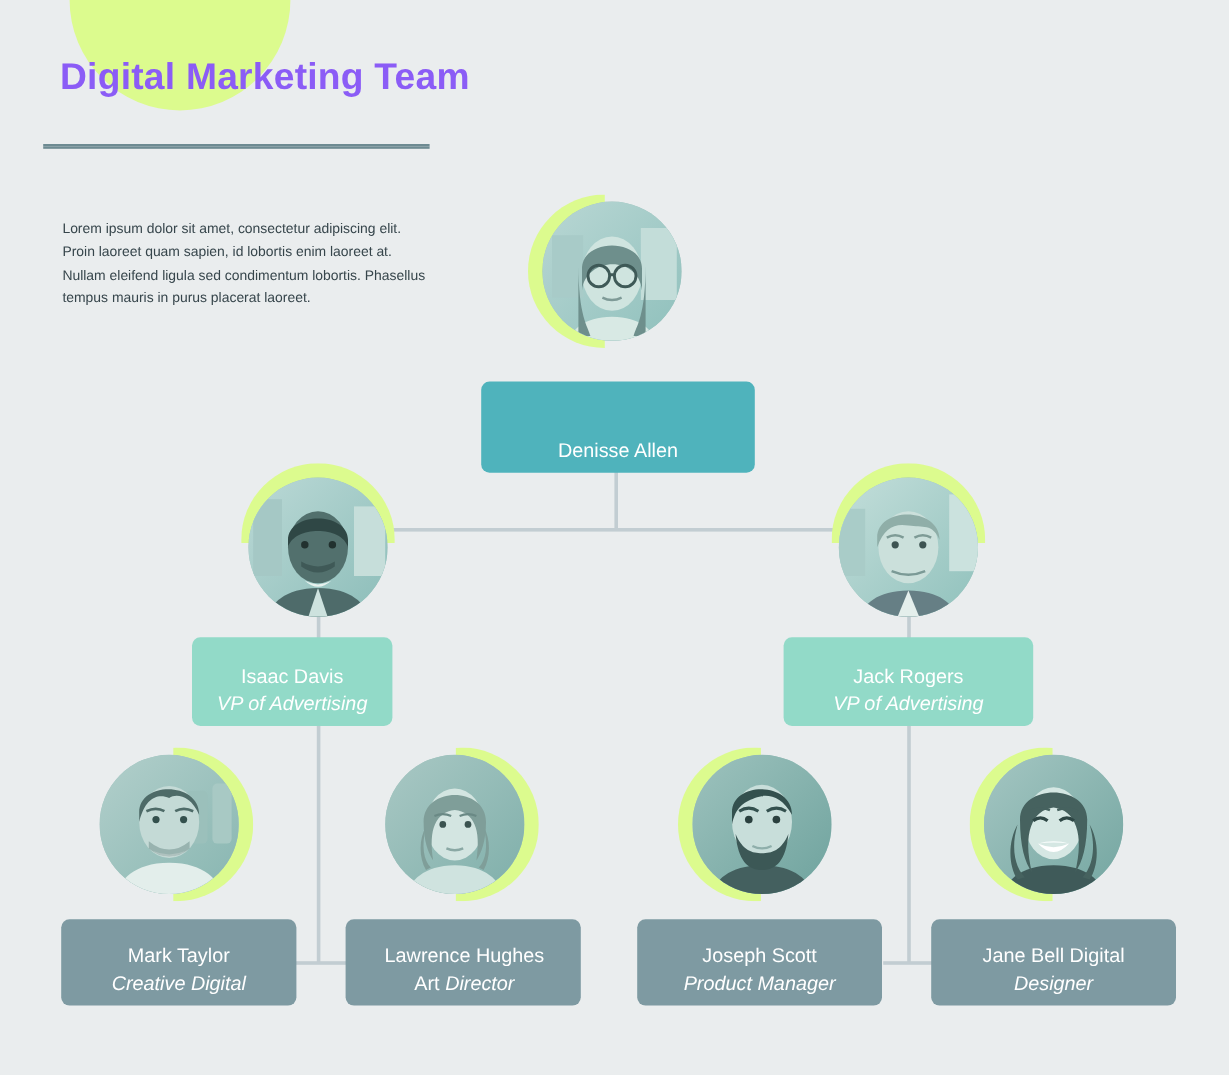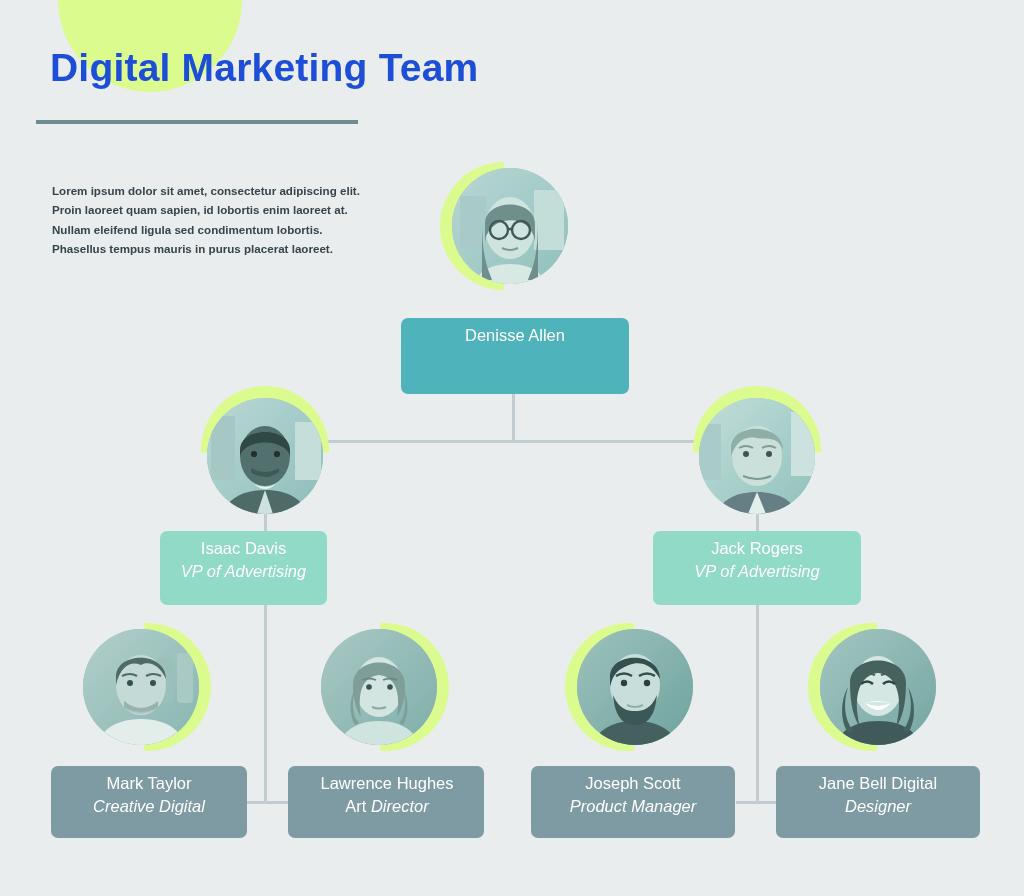--- a/index.html
+++ b/index.html
@@ -30,23 +30,23 @@
   
   #header {
     position: absolute;
     left: 0; top: 0;
     z-index: 3;
   }
   #page-title {
     position: absolute;
     left: 50px;
     top: 46px;
-    font-size: 39px;
+    font-size: 31px;
     font-weight: bold;
-    color: #1d4ed8;
+    color: #8b5cf6;
     letter-spacing: 0.2px;
     white-space: nowrap;
   }
   #subtitle-block {
     position: absolute;
     left: 36px;
     top: 120px;
     width: 322px;
   }
   .rule {
@@ -62,21 +62,21 @@
     white-space: nowrap;
   }
   #intro-paragraph {
     position: absolute;
     left: 52px;
     top: 181px;
     width: 312px;
     font-size: 11.6px;
     line-height: 19.4px;
     color: #36454B;
-    font-weight: bold;
+    font-weight: normal;
   }
 
   
   #connectors {
     position: absolute;
     left: 0; top: 0;
     width: 1024px;
     height: 896px;
     z-index: 2;
   }
@@ -113,21 +113,21 @@
   }
   .photo svg { display: block; }
 
   .card {
     position: absolute;
     border-radius: 7px;
     box-sizing: border-box;
     display: flex;
     flex-direction: column;
     align-items: center;
-    justify-content: flex-start;
+    justify-content: flex-end;
     color: #FFFFFF;
     text-align: center;
     padding: 6px 10px;
   }
   .card .nm {
     font-size: 16.5px;
     line-height: 23px;
     font-weight: normal;
   }
   .card .rl {

